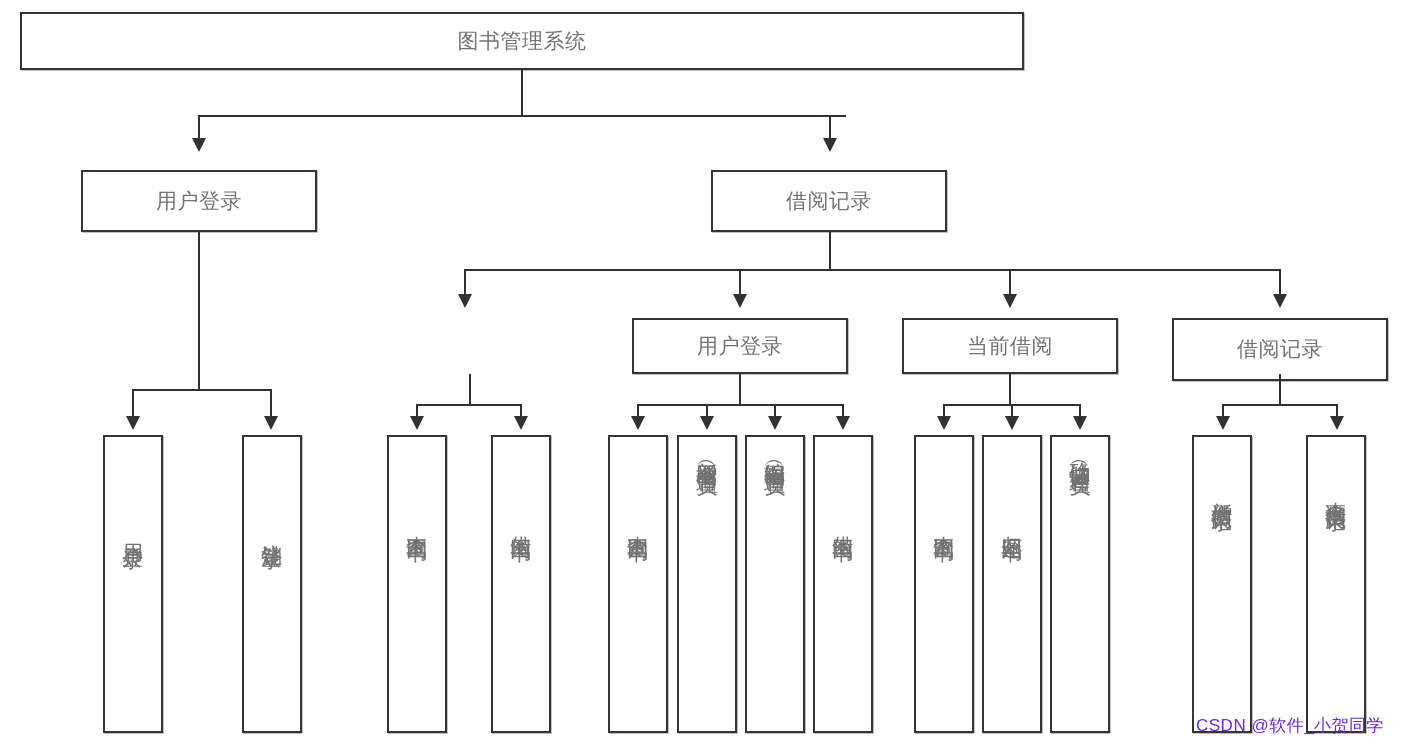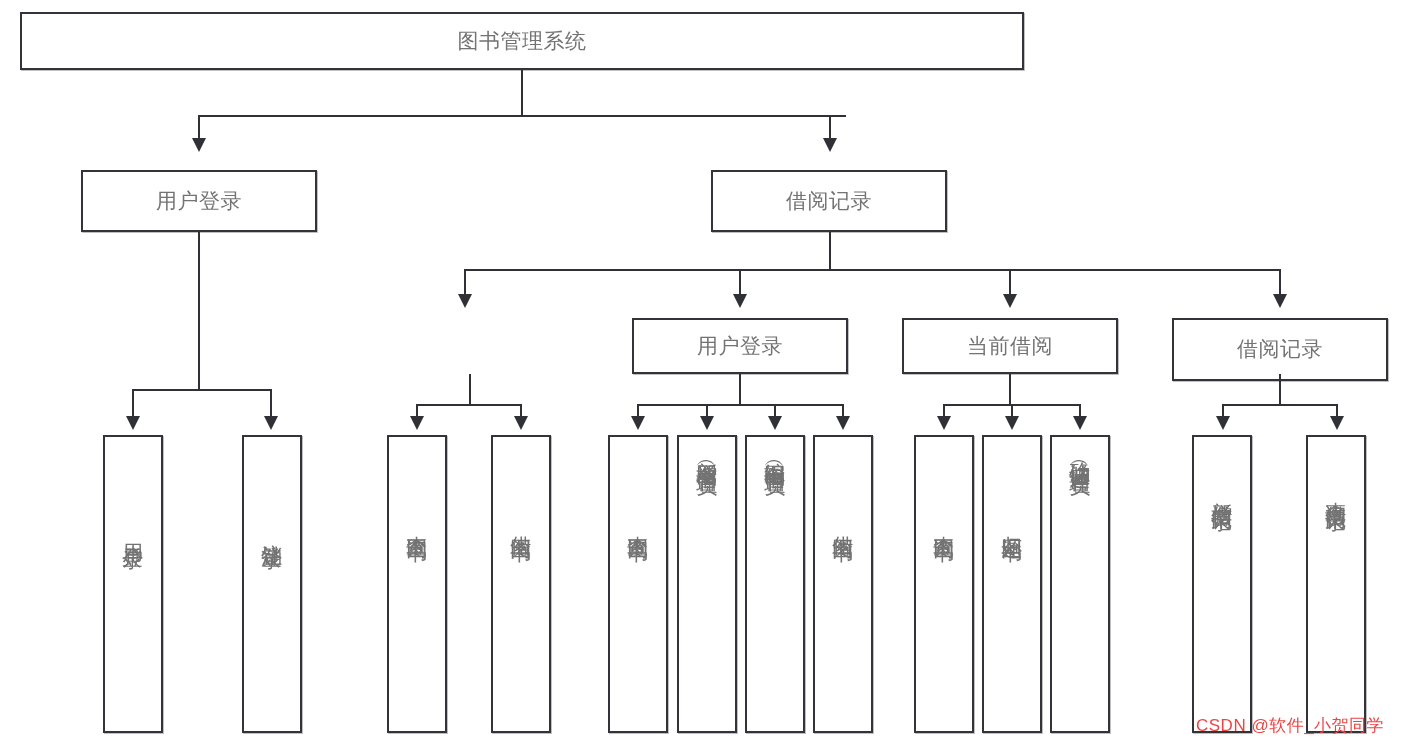--- a/index.html
+++ b/index.html
@@ -54,21 +54,21 @@
     position:absolute;
     width:0;height:0;
     border-left:7px solid transparent;
     border-right:7px solid transparent;
     border-top:14px solid #2f3136;
   }
 
   
   #watermark{
     position:absolute;
-    color:#ef4444;
+    color:#6d28d9;
     font-size:17px;
     letter-spacing:.5px;
     white-space:nowrap;
     user-select:none;
   }
 </style>
 </head>
 <body>
 
 <div id="canvas">

